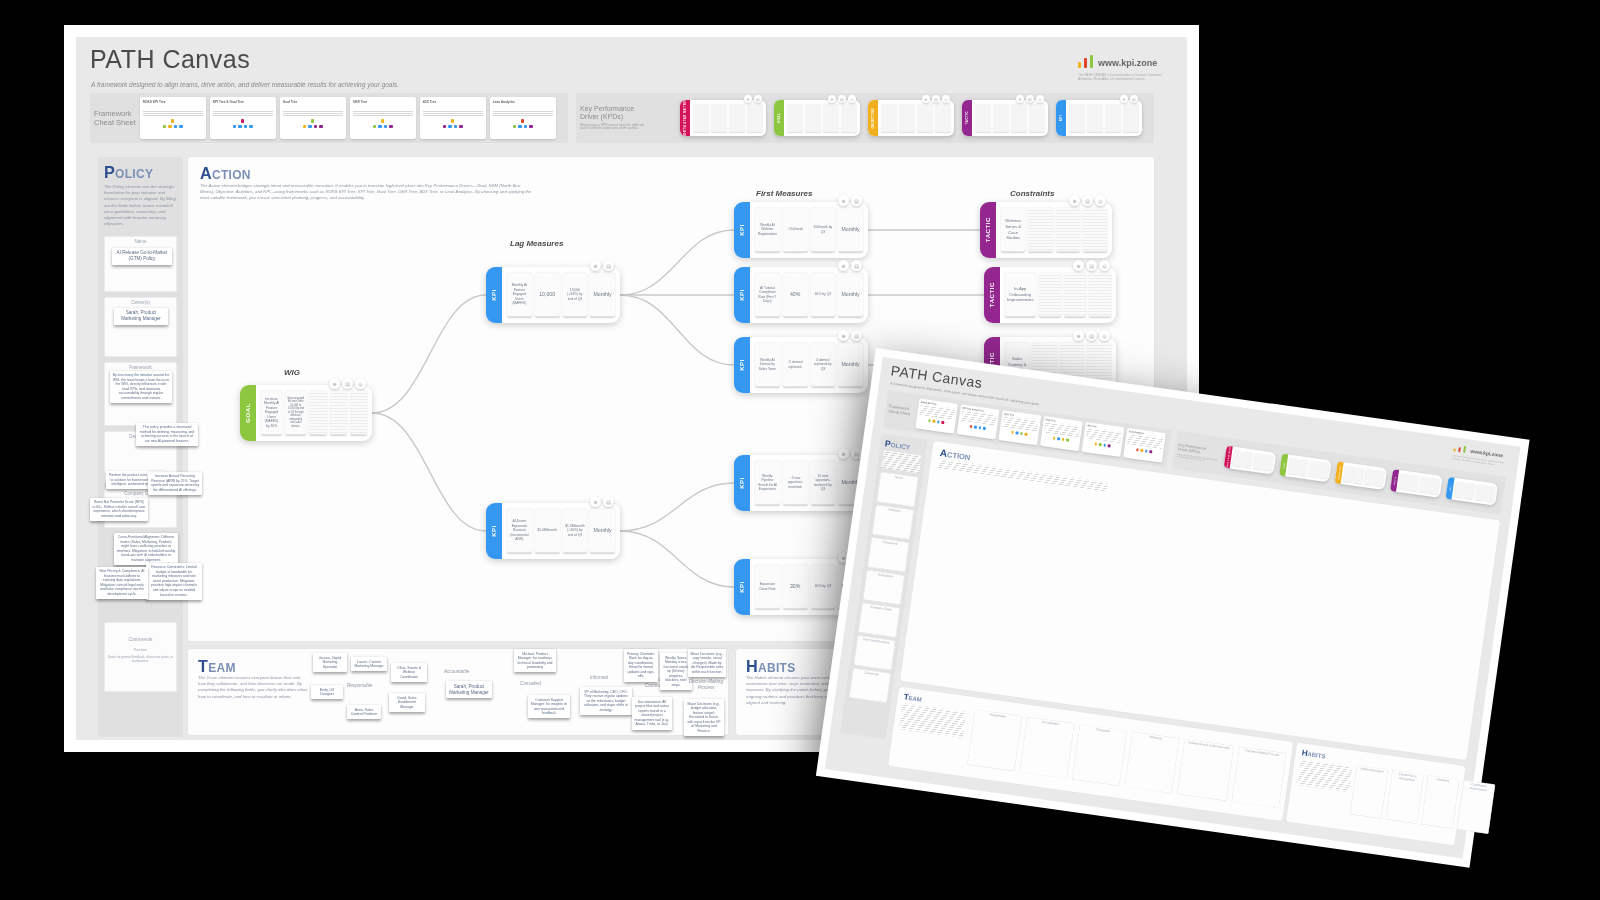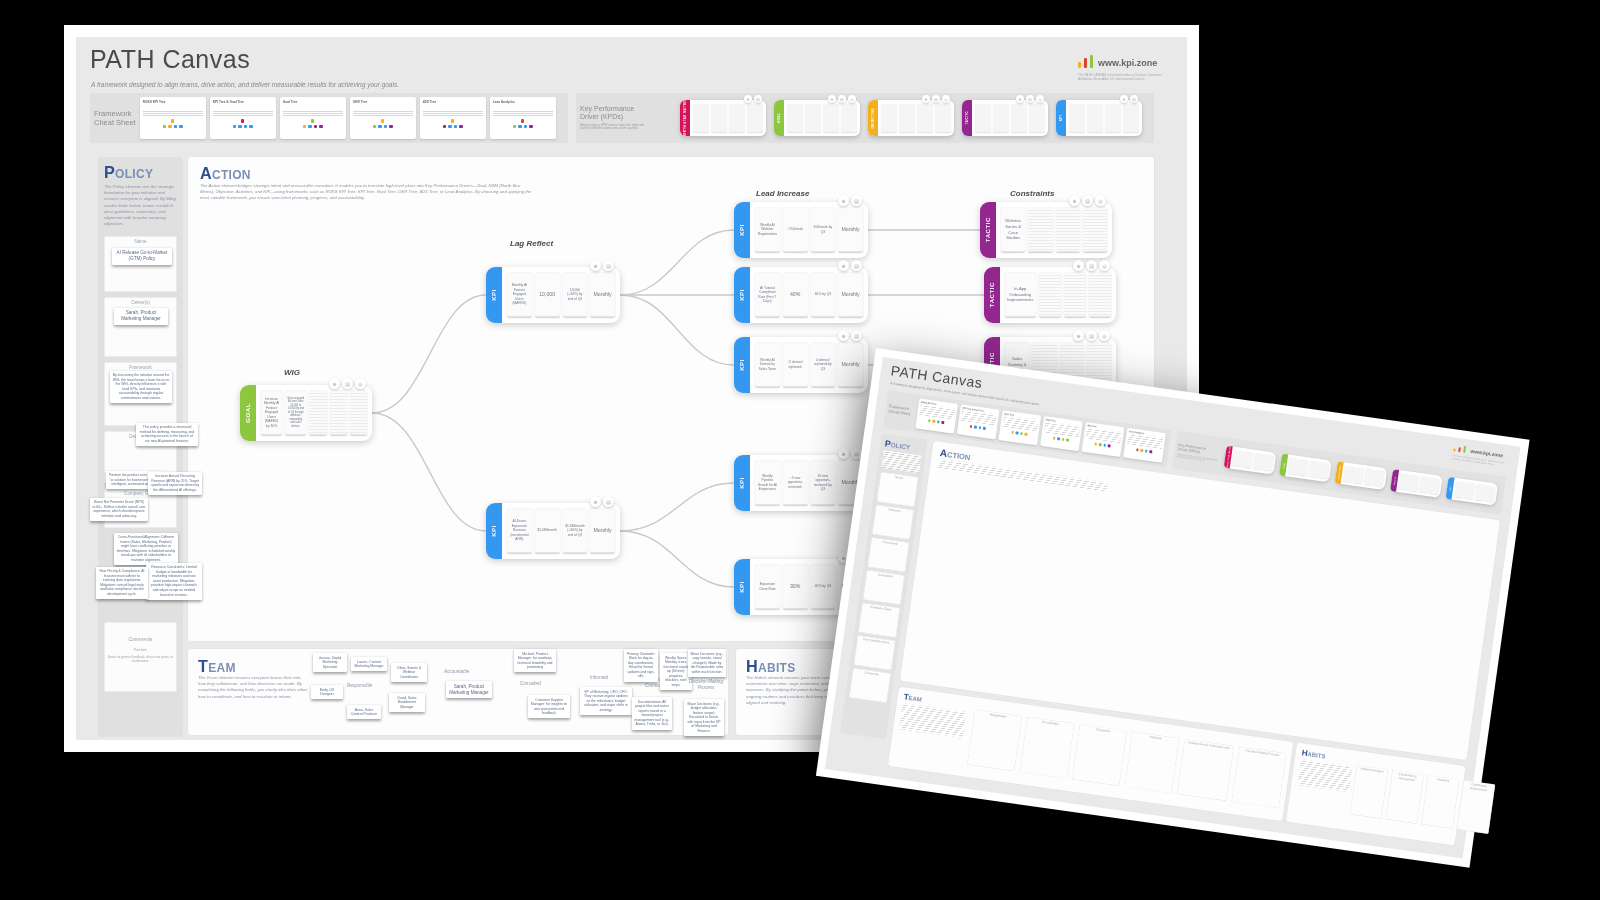--- a/index.html
+++ b/index.html
@@ -308,22 +308,22 @@
             <path d="M432,374 C486,374 494,430 546,430"></path>
             <path d="M680,73 C728,73 744,73 792,73"></path>
             <path d="M680,138 C728,138 748,138 796,138"></path>
             <path d="M680,208 C728,208 748,208 796,208"></path>
             <path d="M680,326 C740,326 790,326 880,330"></path>
             <path d="M680,430 C740,430 790,432 880,442"></path>
           </g>
         </svg>
 
         <div class="colhead" style="left:96px;top:211px;">WIG</div>
-        <div class="colhead" style="left:322px;top:82px;">Lag Reflect</div>
-        <div class="colhead" style="left:568px;top:32px;">Lead Increase</div>
+        <div class="colhead" style="left:322px;top:82px;">Lag Measures</div>
+        <div class="colhead" style="left:568px;top:32px;">First Measures</div>
         <div class="colhead" style="left:822px;top:32px;">Constraints</div>
 
         <div class="node" style="left:52px;top:228px;width:132px;height:56px;">
           <div class="vtab" style="background: rgb(141, 198, 63);">
               <span>GOAL</span>
             </div>
           <div class="ncells">
             <div class="ncell" style="flex:1.3;">Increase Monthly AI Feature Engaged Users (MAFEU) by 30%</div>
             <div class="ncell" style="flex:1.3;font-size:2.6px;">Grow engaged AI users from 10,000 to 13,000 by end of Q3 through webinars, onboarding and sales demos.</div>
             <div class="ncell ph"></div>

